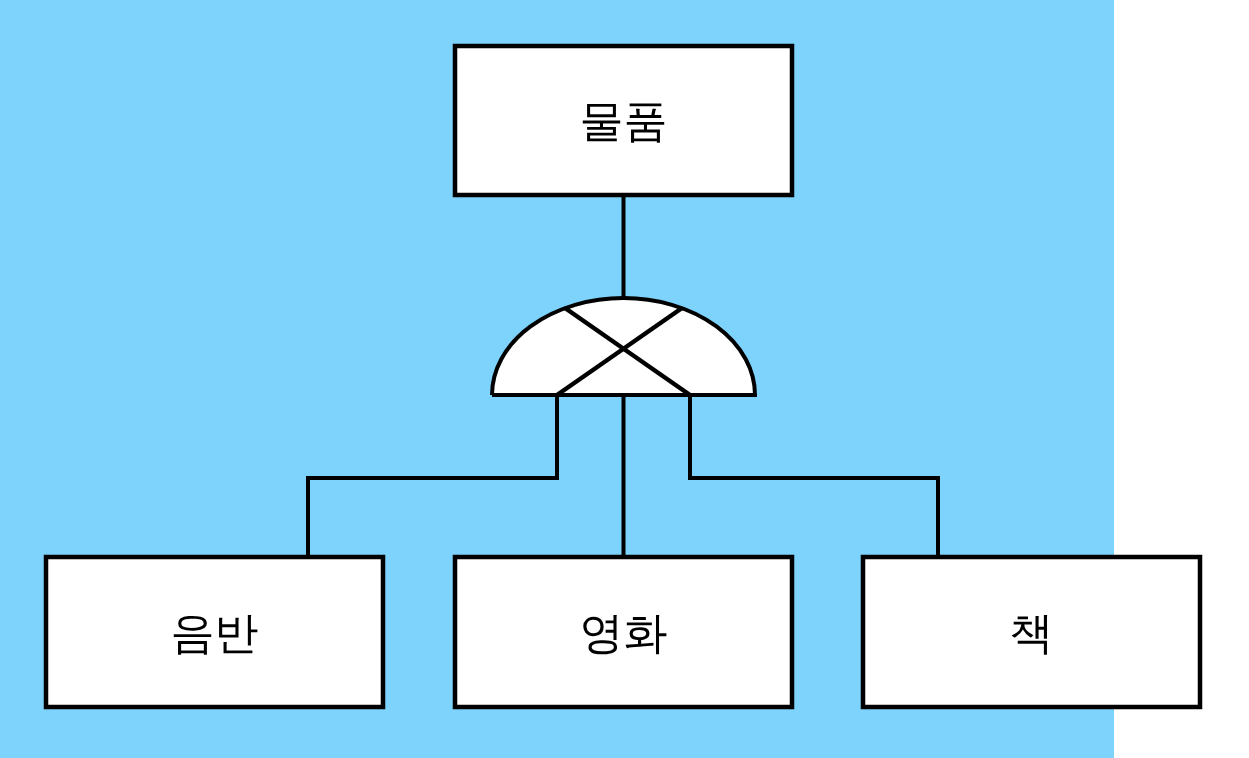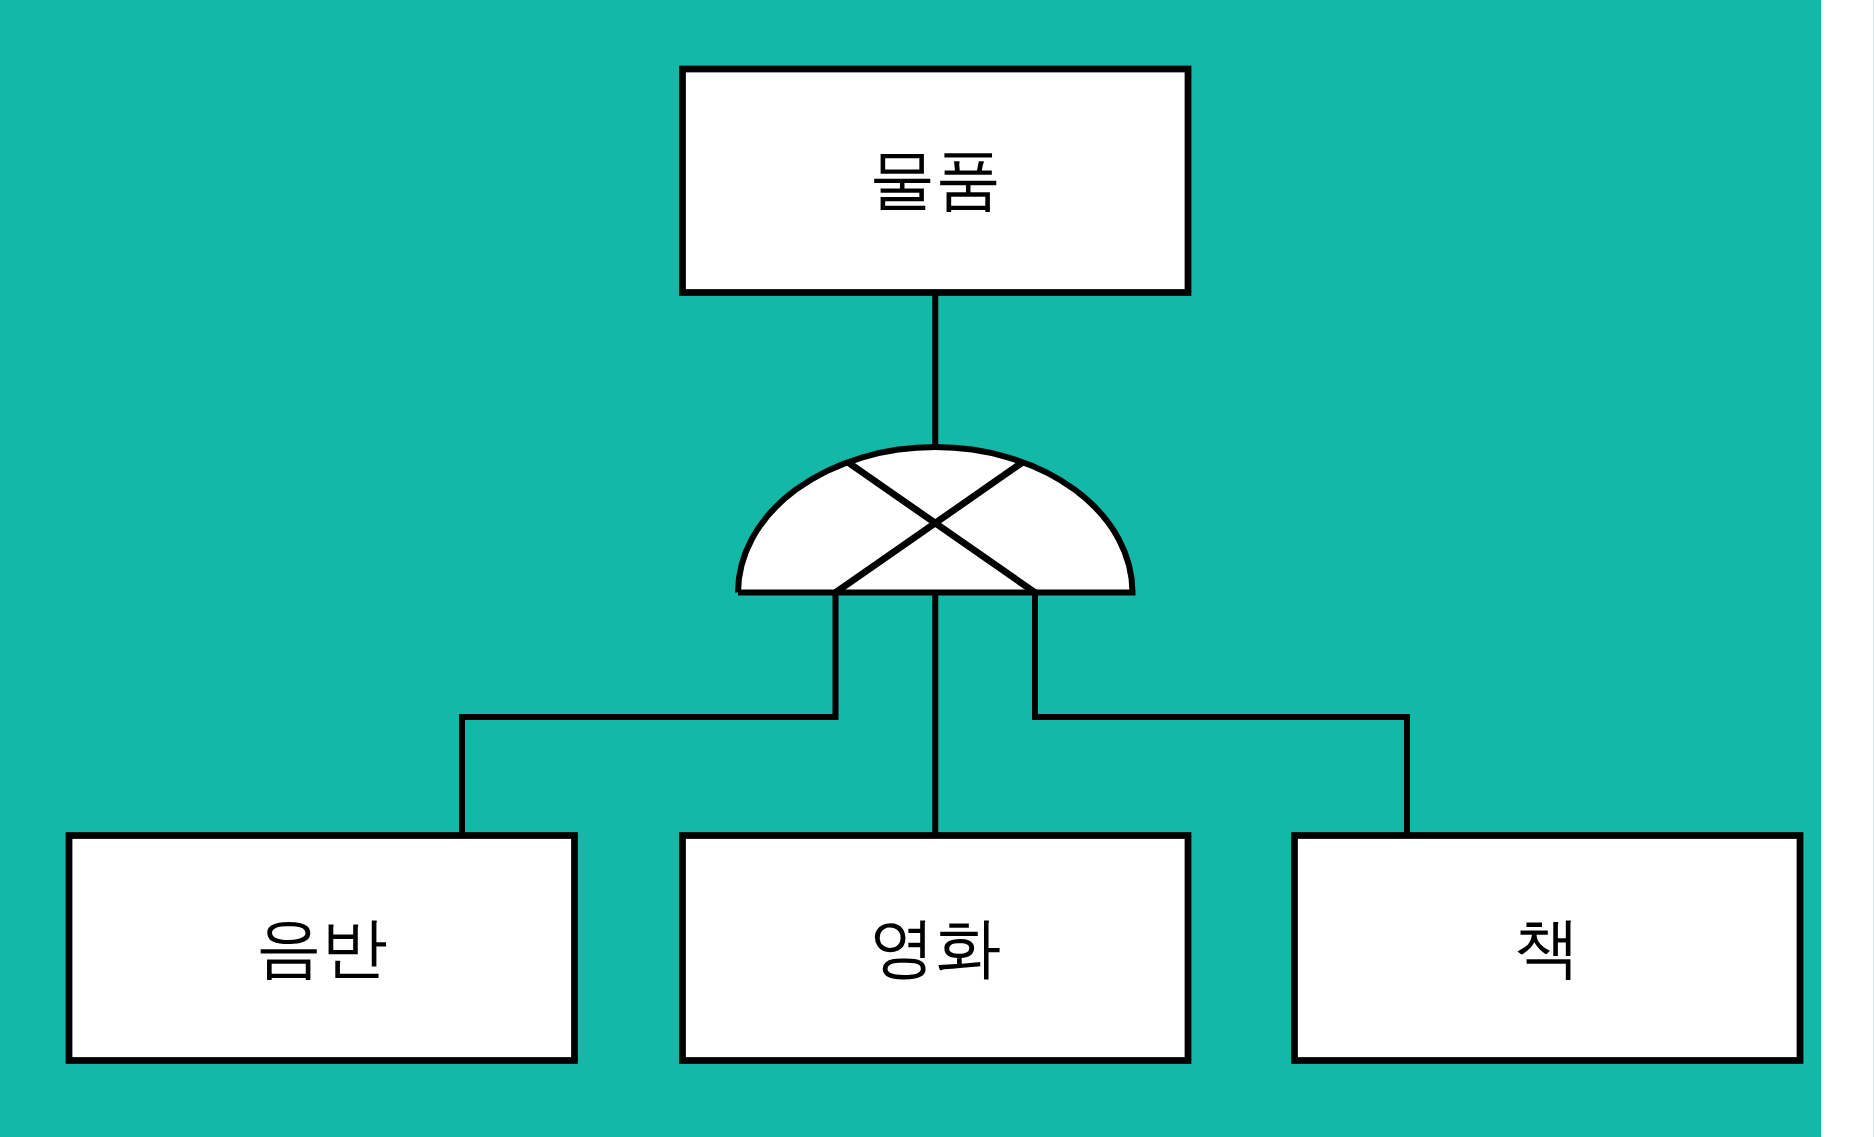--- a/index.html
+++ b/index.html
@@ -6,23 +6,23 @@
     margin: 0;
     padding: 0;
     background: #ffffff;
     width: 1249px;
     height: 758px;
     overflow: hidden;
     font-family: "Liberation Sans", "DejaVu Sans", sans-serif;
   }
   .diagram-stage {
     position: relative;
-    width: 1214px;
+    width: 1114px;
     height: 758px;
-    background: #14b8a6;
+    background: #7dd3fc;
   }
   svg text {
     font-family: "Liberation Sans", "DejaVu Sans", sans-serif;
     font-size: 44px;
     fill: #000000;
   }
 </style>
 </head>
 <body>
 

